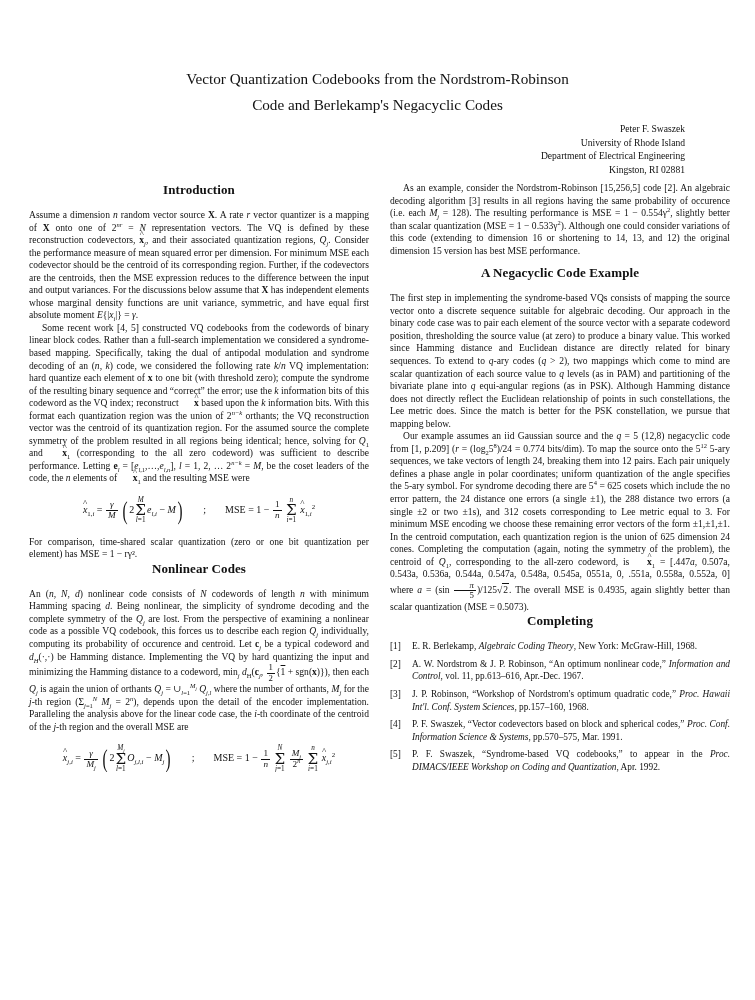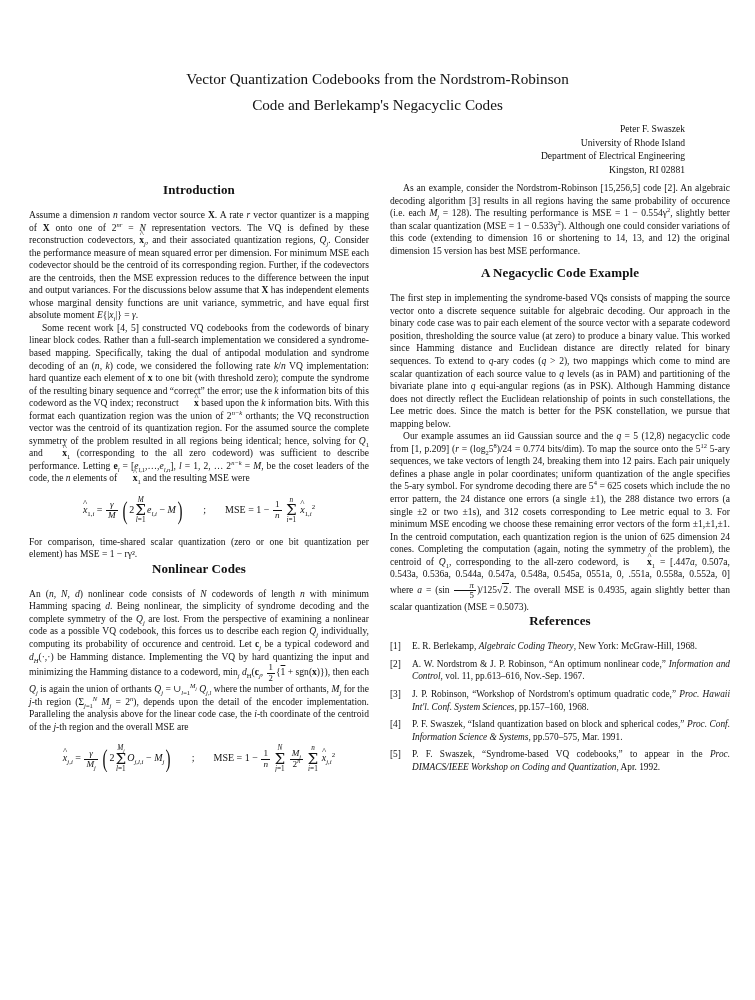--- a/index.html
+++ b/index.html
@@ -129,26 +129,26 @@
     <div class="col col-right">
 
       <p class="bt ind"><span>As an example, consider the Nordstrom-Robinson [15,256,5] code [2]. An algebraic decoding algorithm [3] results in all regions having the same probability of occurence (i.e. each </span><i>M<sub>j</sub></i><span> = 128). The resulting performance is MSE = 1 − 0.554γ</span><sup>2</sup><span>, slightly better than scalar quantization (MSE = 1 − 0.533γ</span><sup>2</sup><span>). Although one could consider variations of this code (extending to dimension 16 or shortening to 14, 13, and 12) the original dimension 15 version has best MSE performance.</span></p>
 
       <h2 class="sec sec-neg" style="margin-top:8px;">A Negacyclic Code Example</h2>
 
       <p class="bt"><span>The first step in implementing the syndrome-based VQs consists of mapping the source vector onto a discrete sequence suitable for algebraic decoding. Our approach in the binary code case was to pair each element of the source vector with a separate codeword position, thresholding the source value (at zero) to produce a binary value. This worked since Hamming distance and Euclidean distance are directly related for binary sequences. To extend to </span><i>q</i><span>-ary codes (</span><i>q</i><span> &gt; 2), two mappings which come to mind are scalar quantization of each source value to </span><i>q</i><span> levels (as in PAM) and partitioning of the bivariate plane into </span><i>q</i><span> equi-angular regions (as in PSK). Although Hamming distance does not directly reflect the Euclidean relationship of points in such constellations, the Lee metric does. Since the match is better for the PSK constellation, we pursue that mapping below.</span></p>
 
       <p class="bt ind"><span>Our example assumes an iid Gaussian source and the </span><i>q</i><span> = 5 (12,8) negacyclic code from [1, p.209] (</span><i>r</i><span> = (log</span><sub>2</sub><span>5</span><sup>8</sup><span>)/24 = 0.774 bits/dim). To map the source onto the 5</span><sup>12</sup><span> 5-ary sequences, we take vectors of length 24, breaking them into 12 pairs. Each pair uniquely defines a phase angle in polar coordinates; uniform quantization of the angle specifies the 5-ary symbol. For syndrome decoding there are 5</span><sup>4</sup><span> = 625 cosets which include the no error pattern, the 24 distance one errors (a single ±1), the 288 distance two errors (a single ±2 or two ±1s), and 312 cosets corresponding to Lee metric equal to 3. For minimum MSE encoding we choose these remaining error vectors of the form ±1,±1,±1. In the centroid computation, each quantization region is the union of 625 dimension 24 cones. Completing the computation (again, noting the symmetry of the problem), the centroid of </span><i>Q</i><sub>1</sub><span>, corresponding to the all-zero codeword, is </span><span class="hat"><span class="h">^</span><span class="bf">x</span></span><sub>1</sub><span> = [.447</span><i>a</i><span>, 0.507a, 0.543a, 0.536a, 0.544a, 0.547a, 0.548a, 0.545a, 0551a, 0, .551a, 0.558a, 0.552a, 0] where </span><i>a</i><span> = (sin </span><span class="frac"><span class="num"><i>π</i></span><span class="den">5</span></span><span>)/125</span>√<span class="sqrt">2</span><span>. The overall MSE is 0.4935, again slightly better than scalar quantization (MSE = 0.5073).</span></p>
 
-      <h2 class="sec sec-ref">References</h2>
+      <h2 class="sec sec-ref">Completing</h2>
 
       <ol class="refs">
         <li><span class="num">[1]</span><span>E. R. Berlekamp, </span><i>Algebraic Coding Theory</i><span>, New York: McGraw-Hill, 1968.</span></li>
-        <li><span class="num">[2]</span><span>A. W. Nordstrom &amp; J. P. Robinson, “An optimum nonlinear code,” </span><i>Information and Control</i><span>, vol. 11, pp.613–616, Nov.-Sep. 1967.</span></li>
+        <li><span class="num">[2]</span><span>A. W. Nordstrom &amp; J. P. Robinson, “An optimum nonlinear code,” </span><i>Information and Control</i><span>, vol. 11, pp.613–616, Apr.-Dec. 1967.</span></li>
         <li><span class="num">[3]</span><span>J. P. Robinson, “Workshop of Nordstrom's optimum quadratic code,” </span><i>Proc. Hawaii Int'l. Conf. System Sciences</i><span>, pp.157–160, 1968.</span></li>
-        <li><span class="num">[4]</span><span>P. F. Swaszek, “Island quantization based on block and spherical codes,” </span><i>Proc. Conf. Information Science &amp; Systems</i><span>, pp.570–575, Mar. 1991.</span></li>
+        <li><span class="num">[4]</span><span>P. F. Swaszek, “Vector codevectors based on block and spherical codes,” </span><i>Proc. Conf. Information Science &amp; Systems</i><span>, pp.570–575, Mar. 1991.</span></li>
         <li><span class="num">[5]</span><span>P. F. Swaszek, “Syndrome-based VQ codebooks,” to appear in the </span><i>Proc. DIMACS/IEEE Workshop on Coding and Quantization</i><span>, Apr. 1992.</span></li>
       </ol>
 
     </div>
   </div>
 
 </div>
 
 </body></html>

